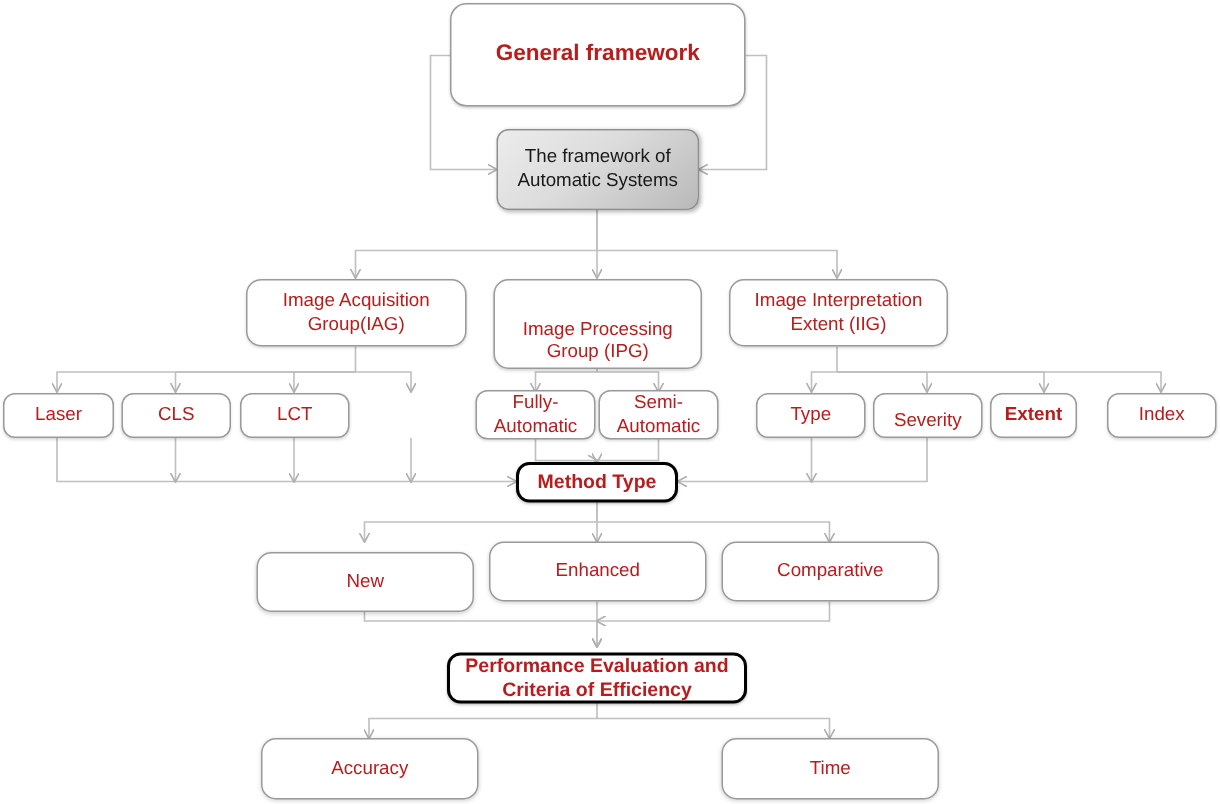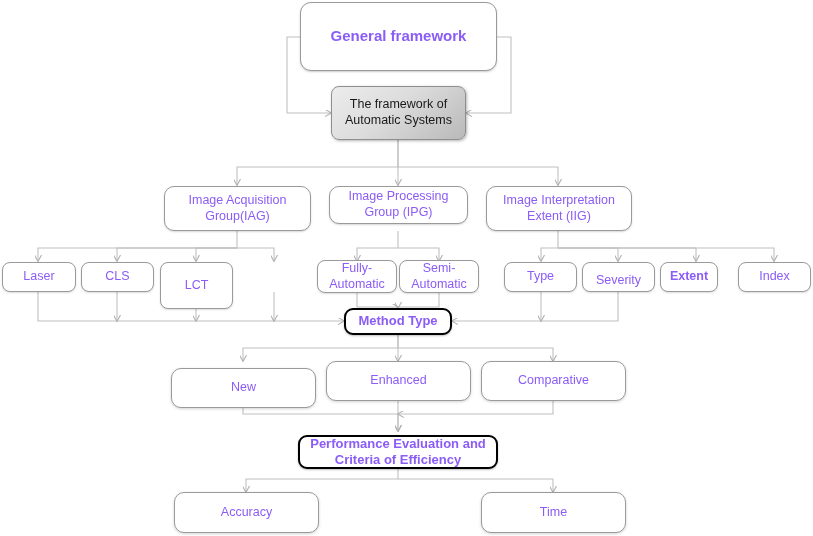--- a/index.html
+++ b/index.html
@@ -4,21 +4,21 @@
 <style>
   html,body{margin:0;padding:0;background:#ffffff;}
   body{width:813px;height:536px;overflow:hidden;
        font-family:"Liberation Sans","DejaVu Sans",sans-serif;color:#1a1a1a;}
   #stage{position:relative;width:813px;height:536px;}
   #wires{position:absolute;left:0;top:0;width:813px;height:536px;}
 
   .node{position:absolute;box-sizing:border-box;display:flex;align-items:center;
         justify-content:center;text-align:center;background:#ffffff;
         border:1px solid #9a9a9a;border-radius:9px;line-height:1.25;
-        font-size:12.5px;color:#8b5cf6;padding:2px 4px;}
+        font-size:12.5px;color:#b91c1c;padding:2px 4px;}
   .node span{display:block;}
 
   .lvl1{border:1px solid #9a9a9a;border-radius:11px;font-size:15px;font-weight:bold;
         box-shadow:0 1px 2px rgba(0,0,0,.20);}
   .gray{border:1px solid #8e8e8e;border-radius:8px;font-size:12.5px;
         background:linear-gradient(140deg,#ececec 0%,#dcdcdc 45%,#b9b9b9 100%);
         box-shadow:1px 1px 3px rgba(0,0,0,.30);color:#191919;}
   .grp{border-radius:10px;font-size:12.5px;box-shadow:0 1px 2px rgba(0,0,0,.16);}
   .leaf{border-radius:8px;font-size:12.5px;box-shadow:0 1px 2px rgba(0,0,0,.14);}
   .strong{border:2px solid #000000;border-radius:9px;font-weight:bold;font-size:13px;
@@ -93,41 +93,41 @@
     </div>
   </div>
 
   <div class="node grp" style="left:164px;top:186px;width:147px;height:45px;">
     <div>
       <span>Image Acquisition</span>
       <span>Group(IAG)</span>
     </div>
   </div>
 
-  <div class="node grp" style="left:329px;top:186px;width:139px;height:38px;">
+  <div class="node grp" style="left:329px;top:186px;width:139px;height:60px;align-items:flex-end;">
     <div>
       <span>Image Processing</span>
       <span>Group (IPG)</span>
     </div>
   </div>
 
   <div class="node grp" style="left:486px;top:186px;width:146px;height:45px;">
     <div>
       <span>Image Interpretation</span>
       <span>Extent (IIG)</span>
     </div>
   </div>
 
   <div class="node leaf" style="left:2px;top:262px;width:74px;height:30px;">
     <span>Laser</span>
   </div>
   <div class="node leaf" style="left:81px;top:262px;width:73px;height:30px;">
     <span>CLS</span>
   </div>
-  <div class="node leaf" style="left:160px;top:262px;width:73px;height:47px;align-items:center;">
+  <div class="node leaf" style="left:160px;top:262px;width:73px;height:30px;align-items:center;">
     <span>LCT</span>
   </div>
 
   <div class="node leaf" style="left:317px;top:260px;width:80px;height:33px;">
     <div>
       <span>Fully-</span>
       <span>Automatic</span>
     </div>
   </div>
   <div class="node leaf" style="left:399px;top:260px;width:80px;height:33px;">

